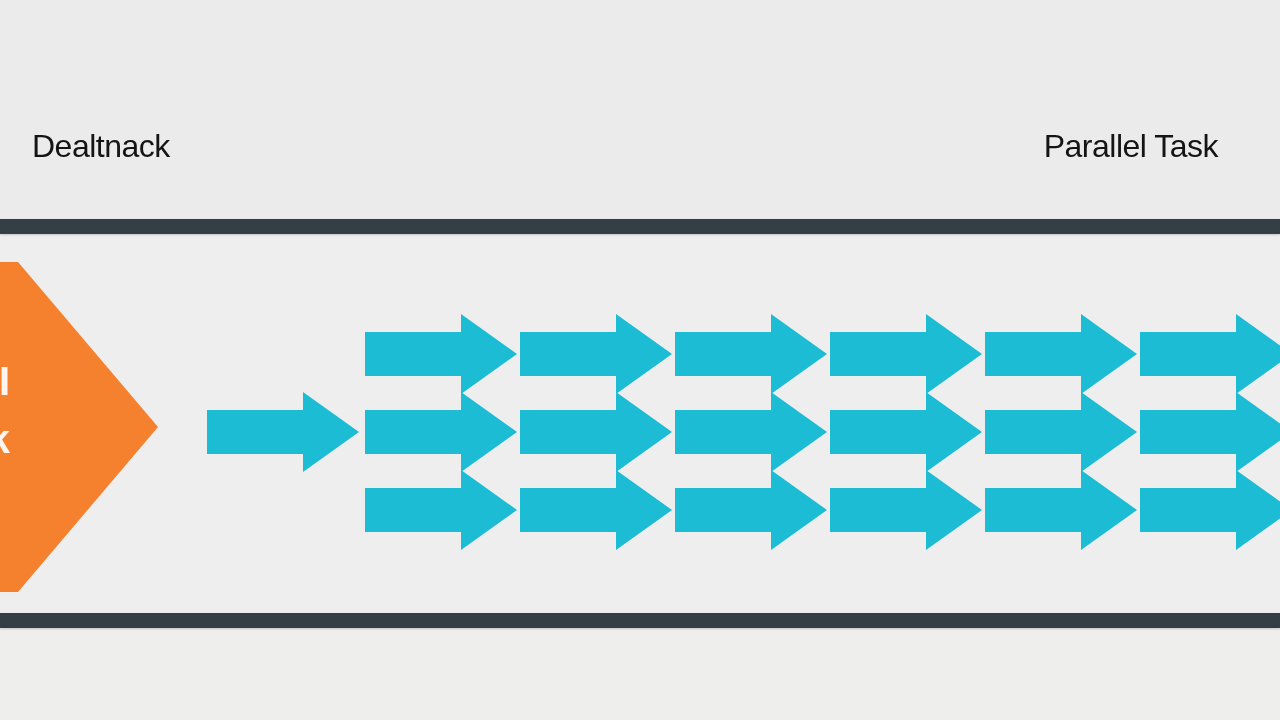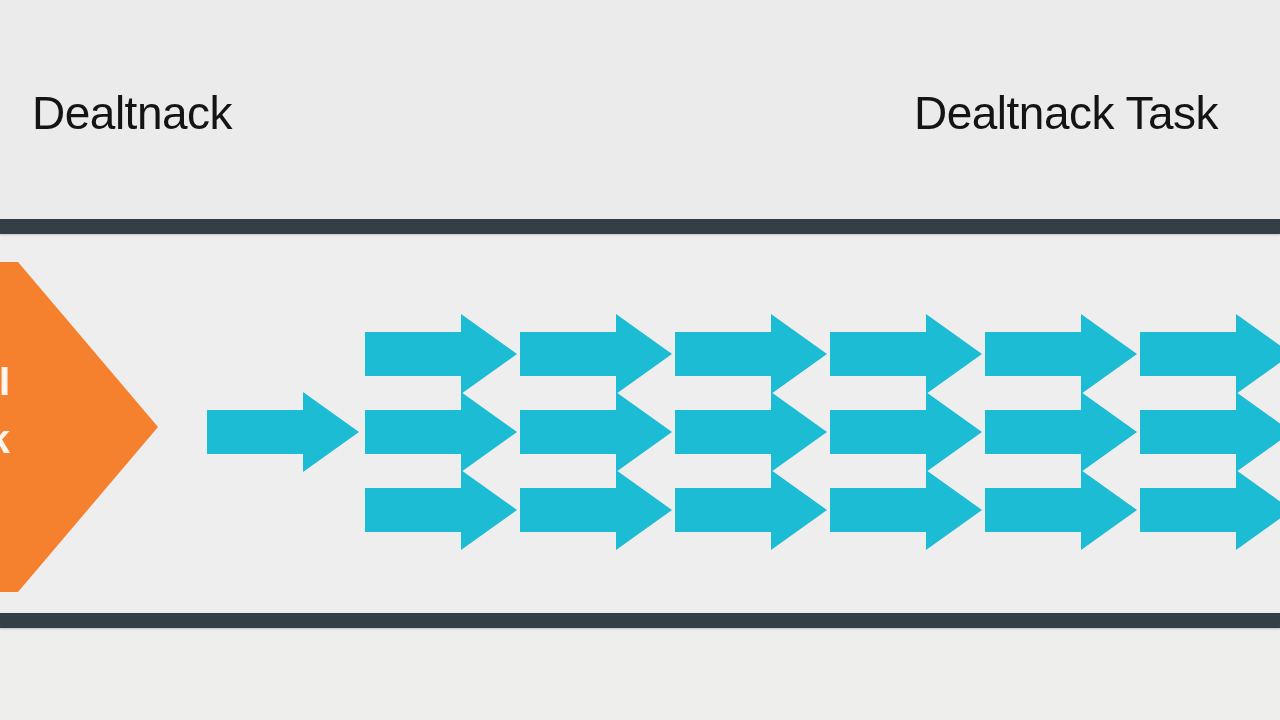--- a/index.html
+++ b/index.html
@@ -51,25 +51,26 @@
     background: #333e45;
     box-shadow: 0 1px 2px rgba(0,0,0,0.18);
   }
   .rule-top    { top: 219px; }
   .rule-bottom { top: 613px; }
 
   
   .heading {
     position: absolute;
     color: #141414;
-    font-size: 46px;
+    font-size: 32px;
     font-weight: 500;
     letter-spacing: -0.5px;
     white-space: nowrap;
     line-height: 1;
+    margin-top: 40px;
   }
   .heading-left  { left: 32px;  top: 90px; }
   .heading-right { right: 62px; top: 90px; }
 
   
   .chevron {
     position: absolute;
     left: -142px;
     top: 262px;
     width: 300px;
@@ -108,21 +109,21 @@
 <body>
 
 <div id="stage">
 
   <div class="band-top"></div>
   <div class="band-middle"></div>
   <div class="band-bottom"></div>
 
   <div class="heading heading-left">Dealtnack</div>
 
-  <div class="heading heading-right">Dealtnack Task</div>
+  <div class="heading heading-right">Parallel Task</div>
 
   <div class="rule rule-top"></div>
   <div class="rule rule-bottom"></div>
 
   <div class="chevron">
     <svg width="300" height="330" viewBox="0 0 300 330" xmlns="http://www.w3.org/2000/svg">
       <polygon points="0,0 160,0 300,165 160,330 0,330" fill="#f5802d"></polygon>
     </svg>
   </div>
 

